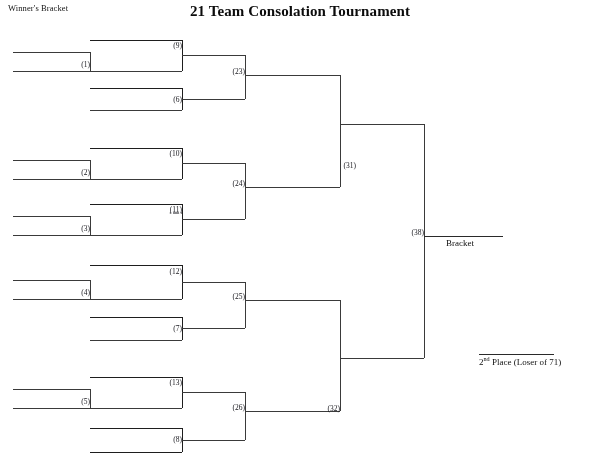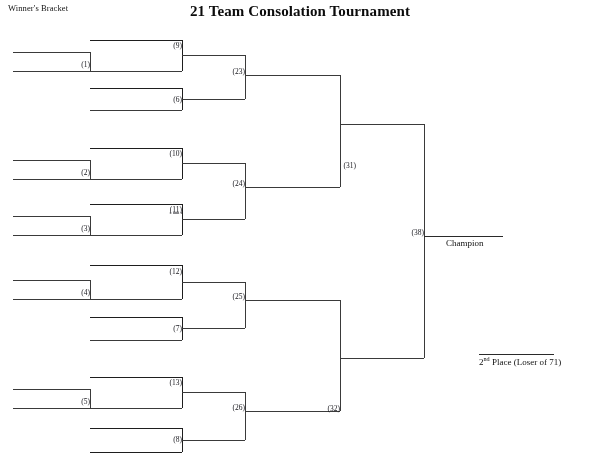--- a/index.html
+++ b/index.html
@@ -180,18 +180,18 @@
   <div class="hline" style="left:245px; top:411px; width:95px;"></div>
   <div class="vline" style="left:340px; top:300px; height:111px;"></div>
   <div class="game-no" style="left:340px; top:378px;margin-top:34px;">(32)</div>
 
   <div class="hline" style="left:340px; top:124px; width:84px;"></div>
   <div class="hline" style="left:340px; top:358px; width:84px;"></div>
   <div class="vline" style="left:424px; top:124px; height:234px;"></div>
   <div class="game-no" style="left:424px; top:236px;">(38)</div>
 
   <div class="result-line" style="left:424px; top:236px; width:79px;"></div>
-  <div class="result-text" style="left:446px; top:238px;">Champion</div>
+  <div class="result-text" style="left:446px; top:238px;">Bracket</div>
 
   <div class="result-line" style="left:479px; top:354px; width:75px;"></div>
   <div class="result-text" style="left:479px; top:357px;"><span>2</span><sup>nd</sup><span> Place (Loser of 71)</span></div>
 
 </div>
 
 </body></html>

